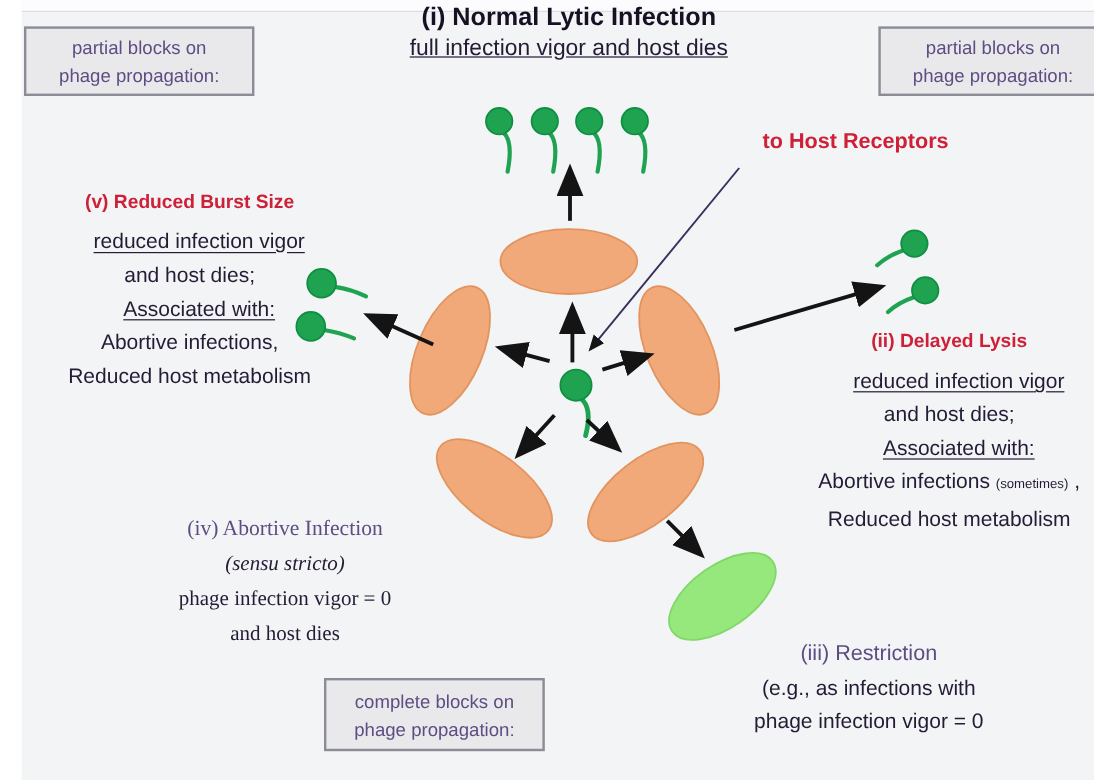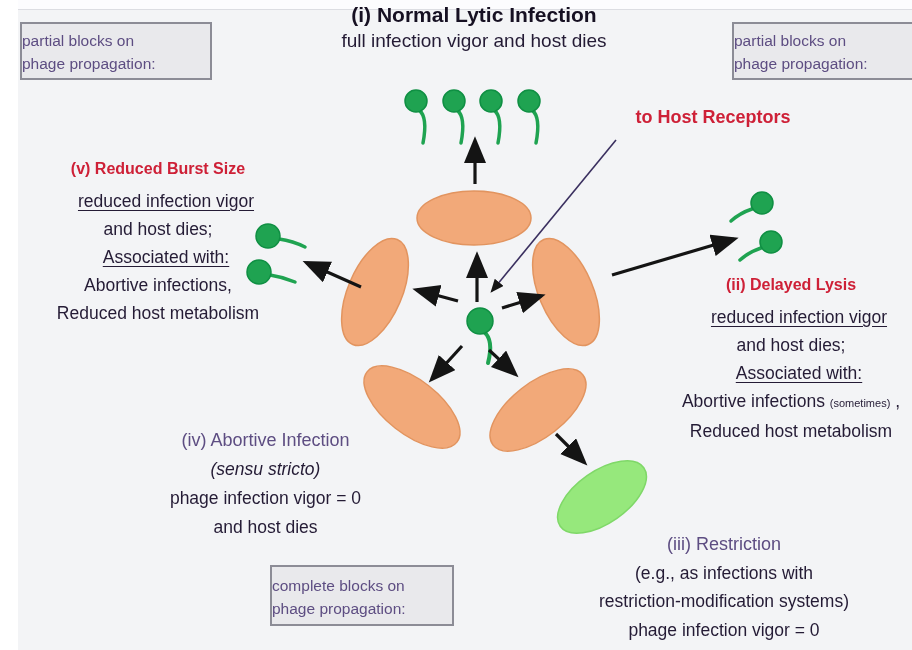--- a/index.html
+++ b/index.html
@@ -20,33 +20,33 @@
   .svg-layer{left:0;top:0;width:912px;height:650px;}
   .cell{fill:var(--orange_fill);stroke:var(--orange_edge);stroke-width:1.5;}
   .gcell{fill:var(--green_fill);stroke:var(--green_edge);stroke-width:1.5;}
   .phead{fill:var(--phage);stroke:var(--phage_dark);stroke-width:1.5;}
   .ptail{fill:none;stroke:var(--phage);stroke-linecap:round;}
   .arrowln{stroke:var(--arrow);stroke-width:3.2;}
   .pointerln{stroke:var(--pline);stroke-width:1.6;}
   .txt{color:var(--ink);text-align:center;}
   .title-wrap{left:156px;top:1px;width:600px;}
   .title{font-size:21px;font-weight:bold;line-height:27px;color:#161022;}
-  .subtitle{font-size:19px;line-height:26px;}
+  .subtitle{font-size:19px;line-height:26px;text-decoration:underline;}
   .graybox{background:var(--box_bg);border:2px solid var(--box_edge);color:var(--purple);
-           font-size:15.5px;line-height:23px;text-align:left;box-sizing:border-box;padding-top:5px;}
+           font-size:15.5px;line-height:23px;text-align:center;box-sizing:border-box;padding-top:5px;}
   .box-tl{left:2px;top:22px;width:192px;height:58px;}
   .box-tr{left:714px;top:22px;width:191px;height:58px;}
   .box-bc{left:252px;top:565px;width:184px;height:61px;padding-top:7px;}
   .rednote{left:570px;top:105px;width:250px;color:var(--red);font-weight:bold;
            font-size:18px;line-height:24px;text-align:center;}
   .blk{text-align:center;font-size:17.5px;line-height:28px;color:var(--ink);}
   .blk .hd{font-size:16px;font-weight:bold;color:var(--red);line-height:26px;margin-bottom:5px;}
   .blk-v{left:0;top:156px;width:280px;}
   .blk-ii{left:620px;top:272px;width:306px;}
-  .blk-iv{left:105px;top:426px;width:285px;line-height:29px;}
+  .blk-iv{left:77px;top:426px;width:285px;line-height:29px;font-family:Liberation Serif, serif;}
   .blk-iii{left:545px;top:530px;width:322px;line-height:28.5px;}
   .phd{color:var(--purple);font-size:18px;}
   .u{text-decoration:underline;text-underline-offset:3px;padding-left:16px;}
   .it{font-style:italic;}
   .small{font-size:11px;}
 </style>
 </head>
 <body>
 
 <div class="stage">
@@ -168,17 +168,16 @@
   <div class="abs blk blk-iv">
     <div class="phd">(iv) Abortive Infection</div>
     <div class="it">(sensu stricto)</div>
     <div>phage infection vigor = 0</div>
     <div>and host dies</div>
   </div>
 
   <div class="abs blk blk-iii">
     <div class="phd">(iii) Restriction</div>
     <div>(e.g., as infections with</div>
-    <div>restriction-modification systems)</div>
     <div>phage infection vigor = 0</div>
   </div>
 
 </div>
 
 </body></html>

